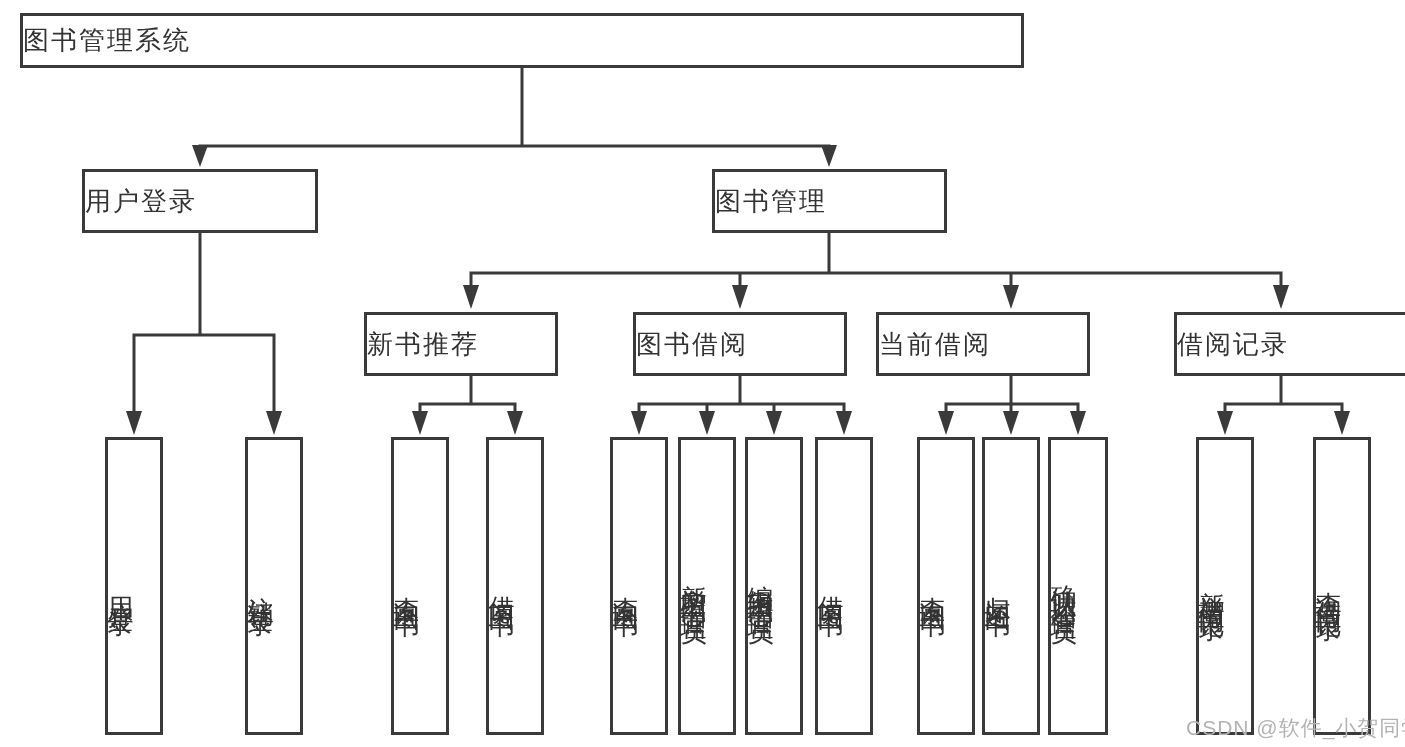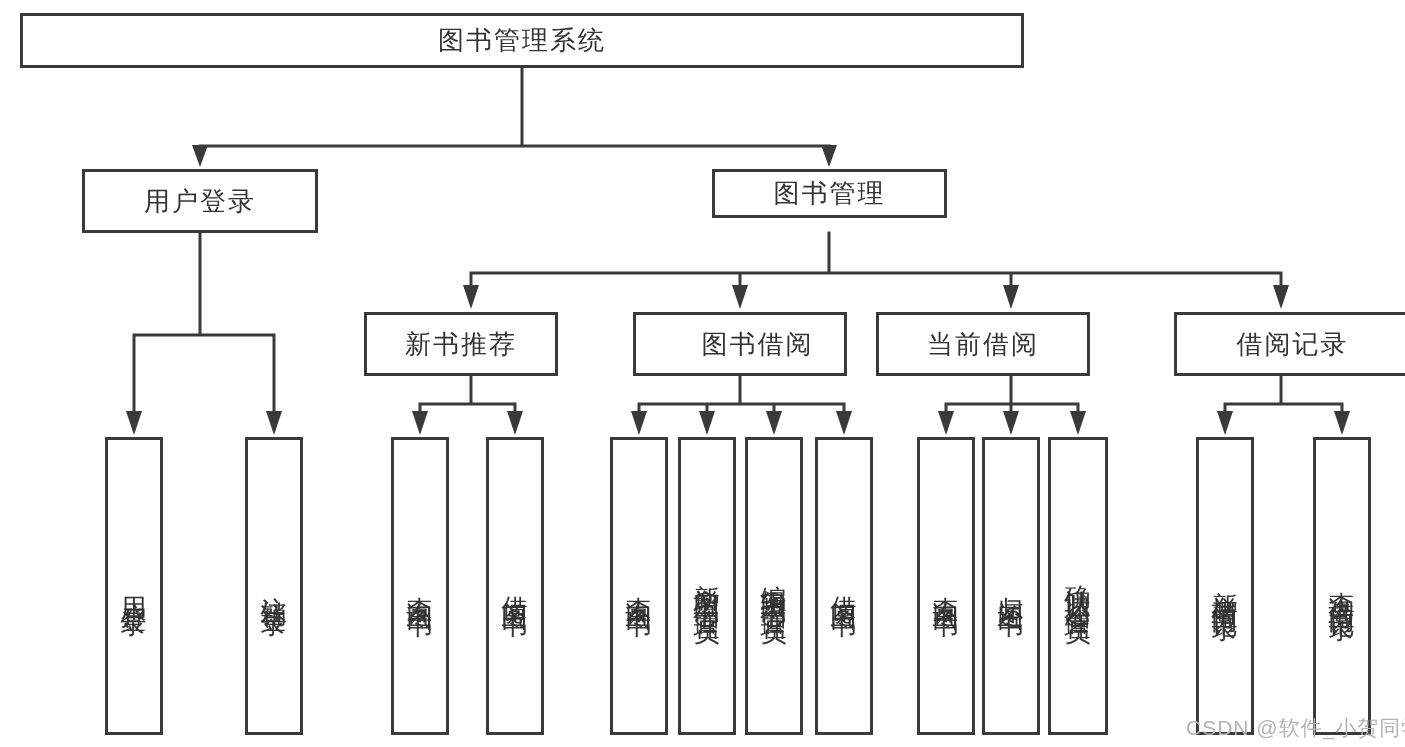--- a/index.html
+++ b/index.html
@@ -23,21 +23,21 @@
     height: 747px;
     z-index: 1;
   }
   .node {
     position: absolute;
     box-sizing: border-box;
     background: #ffffff;
     border: 3px solid #3a3a3a;
     display: flex;
     align-items: center;
-    justify-content: center;
+    justify-content: flex-start;
     z-index: 2;
     color: #333333;
     font-size: 26px;
   }
   .node .label {
     white-space: nowrap;
     letter-spacing: 2px;
   }
   .node.v .label {
     writing-mode: vertical-rl;
@@ -98,28 +98,28 @@
     <polygon points="1334,411 1350,411 1342,435" fill="#3a3a3a" stroke="none"></polygon>
   </svg>
 
   <div class="node h" style="left:20px; top:13px; width:1004px; height:55px;">
     <span class="label">图书管理系统</span>
   </div>
 
   <div class="node h" style="left:82px; top:169px; width:236px; height:64px;">
     <span class="label">用户登录</span>
   </div>
-  <div class="node h" style="left:712px; top:169px; width:235px; height:49px;">
+  <div class="node h" style="left:712px; top:169px; width:235px; height:64px;">
     <span class="label">图书管理</span>
   </div>
 
   <div class="node h" style="left:364px; top:312px; width:194px; height:64px;">
     <span class="label">新书推荐</span>
   </div>
-  <div class="node h" style="left:633px; top:312px; width:214px; height:64px;padding-left:35px;">
+  <div class="node h" style="left:633px; top:312px; width:214px; height:64px;">
     <span class="label">图书借阅</span>
   </div>
   <div class="node h" style="left:876px; top:312px; width:214px; height:64px;">
     <span class="label">当前借阅</span>
   </div>
   <div class="node h" style="left:1174px; top:312px; width:237px; height:64px;">
     <span class="label">借阅记录</span>
   </div>
 
   <div class="node v" style="left:105px; top:437px; width:58px; height:298px;">

